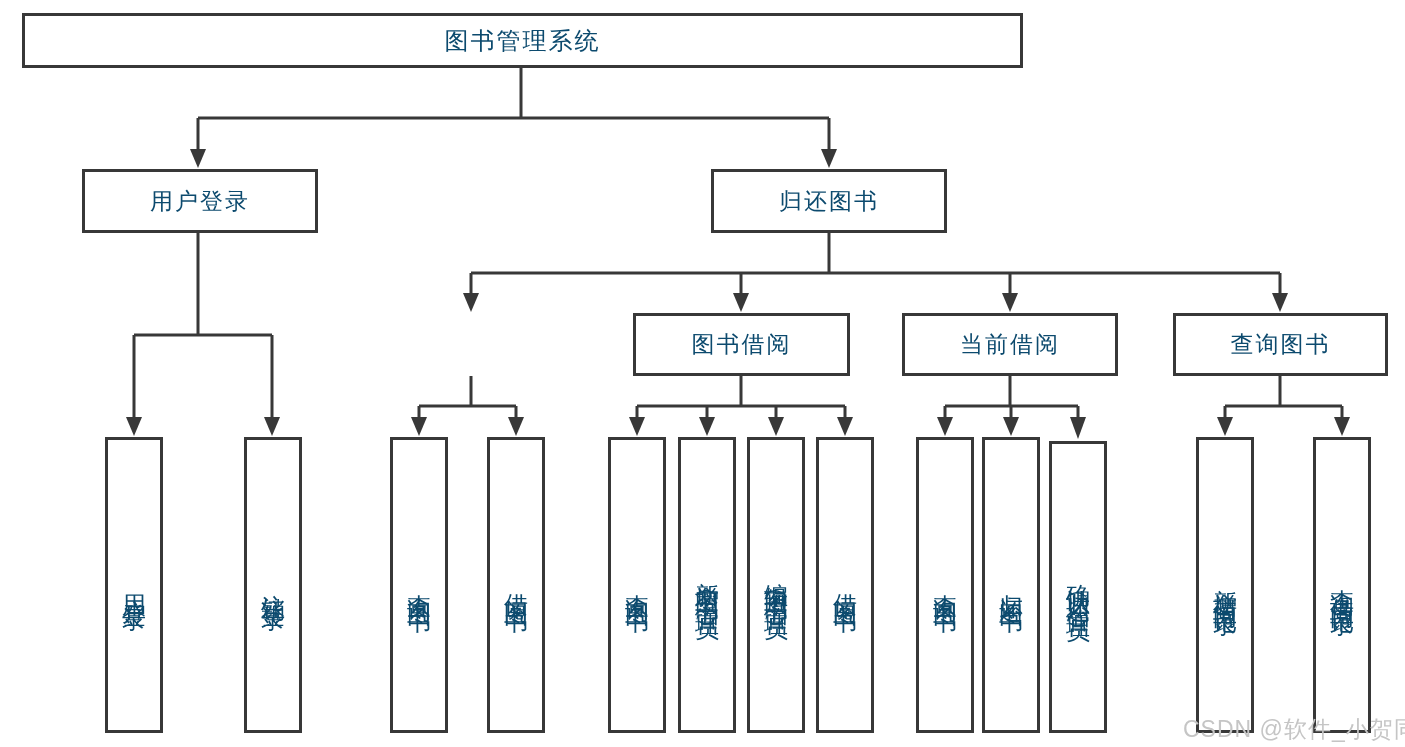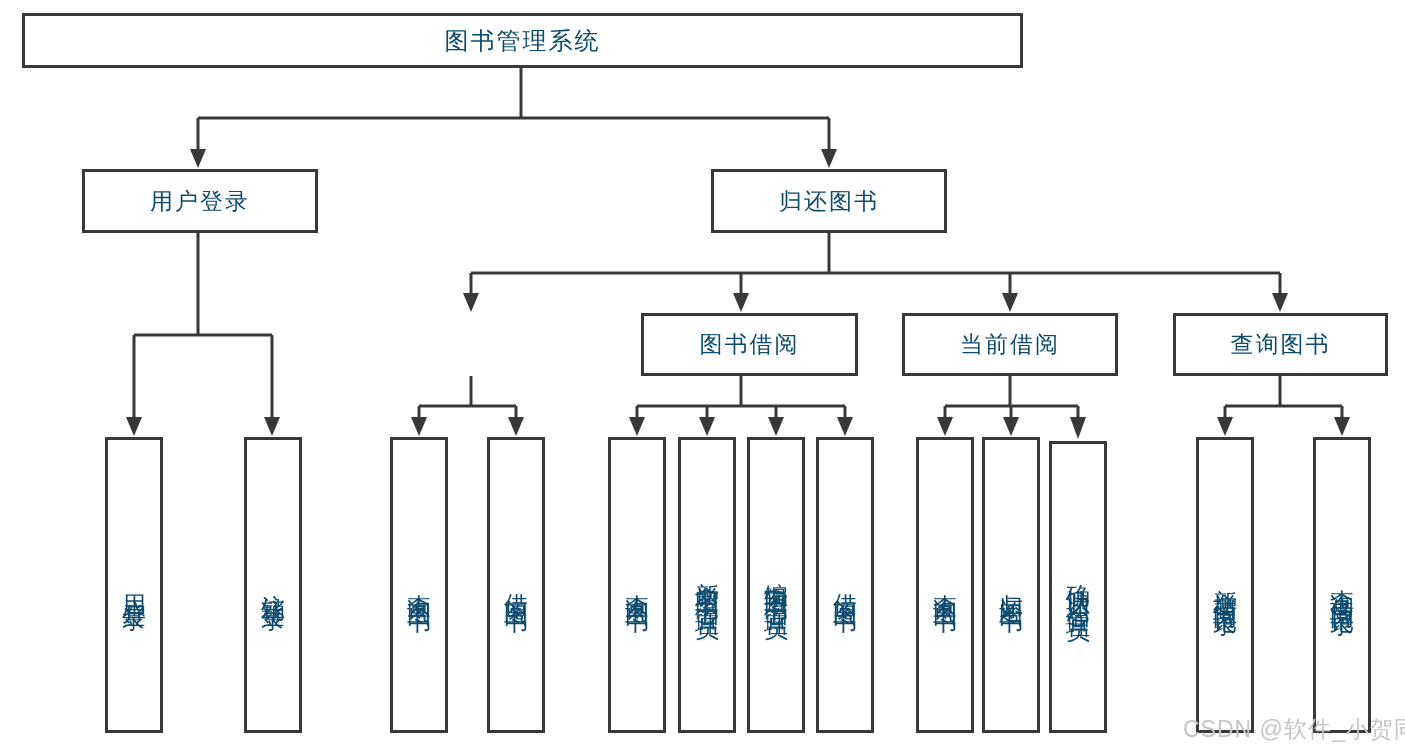--- a/index.html
+++ b/index.html
@@ -108,21 +108,21 @@
     <span>图书管理系统</span>
   </div>
 
   <div class="node hbox" style="left:82px; top:169px; width:236px; height:64px;">
     <span>用户登录</span>
   </div>
   <div class="node hbox" style="left:711px; top:169px; width:236px; height:64px;">
     <span>归还图书</span>
   </div>
 
-  <div class="node hbox" style="left:633px; top:313px; width:217px; height:63px;margin-left:8px;">
+  <div class="node hbox" style="left:633px; top:313px; width:217px; height:63px;">
     <span>图书借阅</span>
   </div>
   <div class="node hbox" style="left:902px; top:313px; width:216px; height:63px;">
     <span>当前借阅</span>
   </div>
   <div class="node hbox" style="left:1173px; top:313px; width:215px; height:63px;">
     <span>查询图书</span>
   </div>
 
   <div class="node vbox" style="left:105px; top:437px; width:58px; height:296px;">

